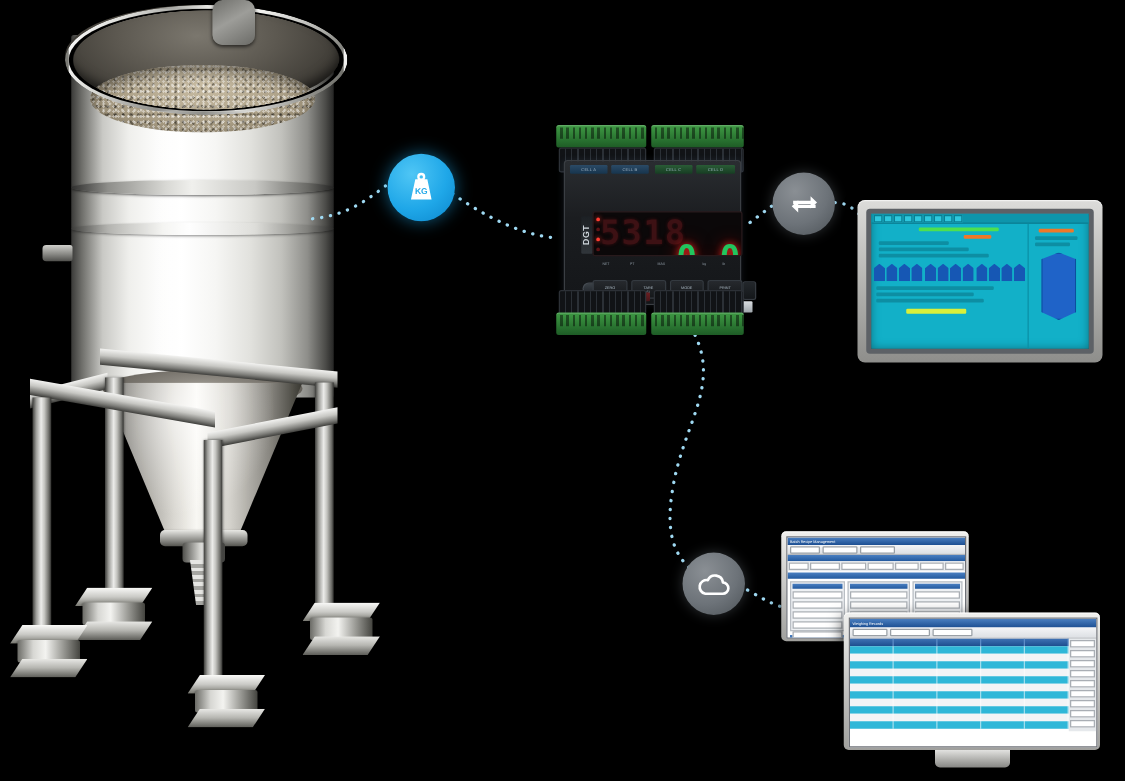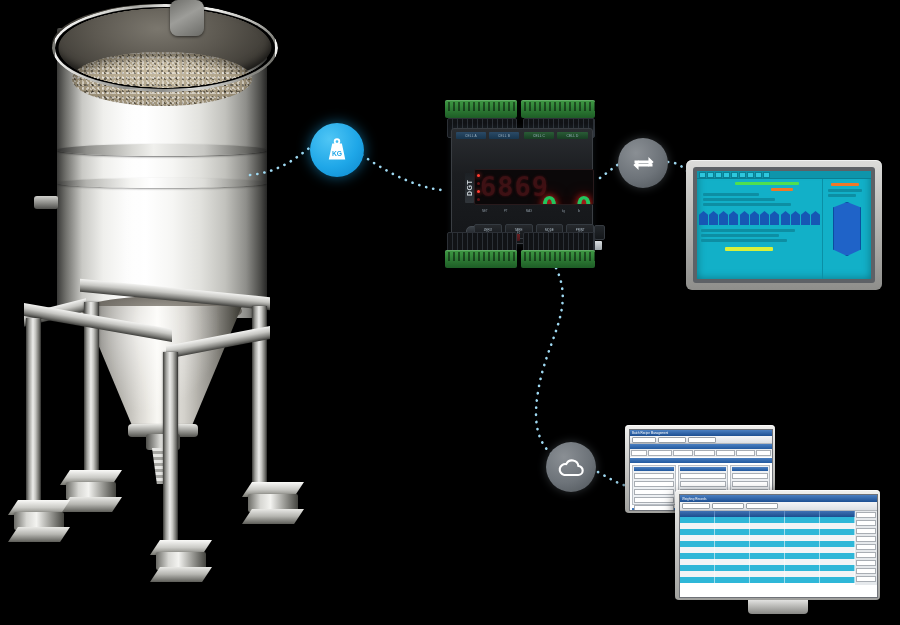--- a/index.html
+++ b/index.html
@@ -340,21 +340,21 @@
 
       <div class="dgt-brand">DGT</div>
 
       <div class="lcd">
         <div class="lcd-dots">
           <div class="lcd-dot on"></div>
           <div class="lcd-dot"></div>
           <div class="lcd-dot on"></div>
           <div class="lcd-dot"></div>
         </div>
-        <div class="lcd-seg lcd-ghost">6869</div>
+        <div class="lcd-seg lcd-ghost">5318</div>
         <div class="lcd-seg lcd-value">0.0</div>
       </div>
 
       <div class="seg-ind" style="left:30px;">NET</div>
       <div class="seg-ind" style="left:52px;">PT</div>
       <div class="seg-ind" style="left:74px;">MAX</div>
       <div class="seg-ind" style="left:110px;">kg</div>
       <div class="seg-ind" style="left:126px;">lb</div>
 
       <div class="oval-sw"></div>

